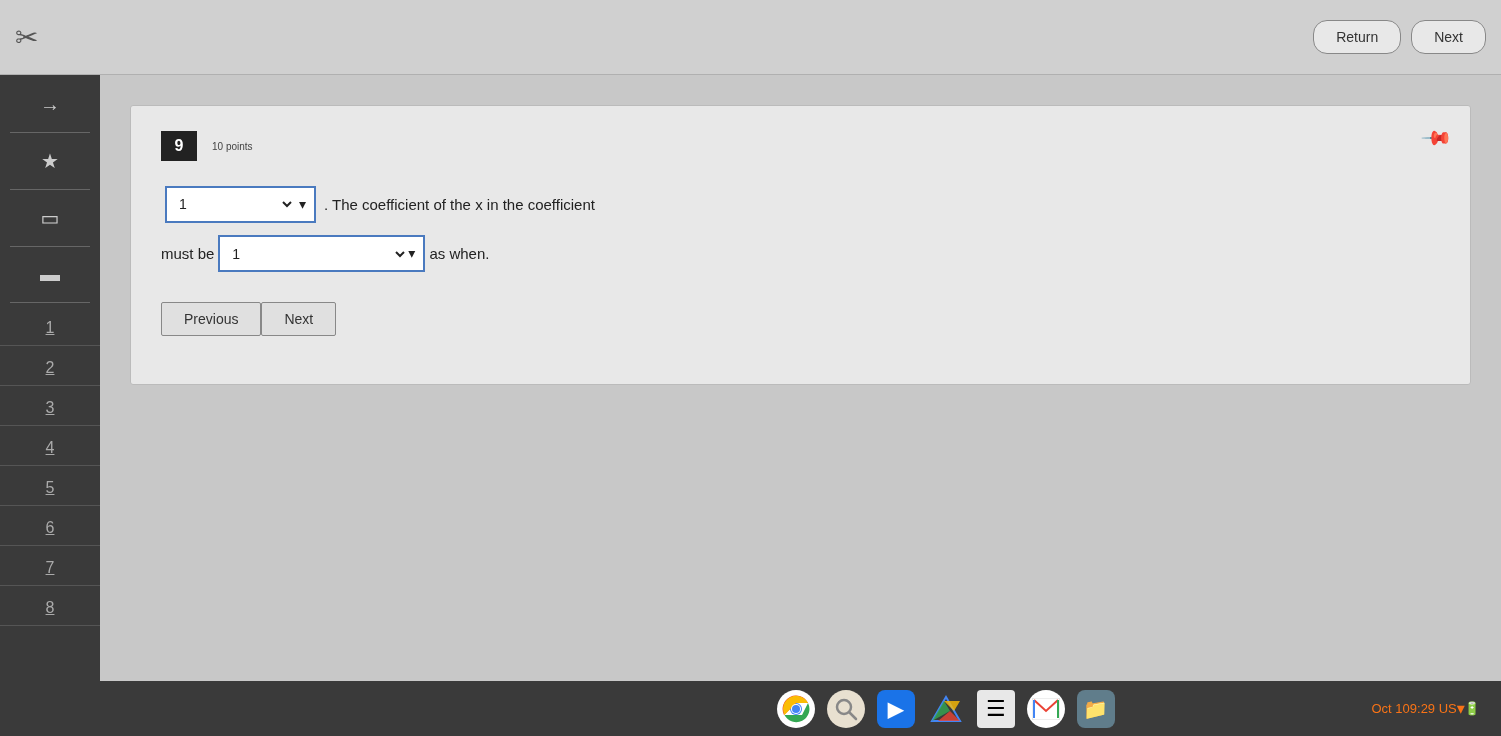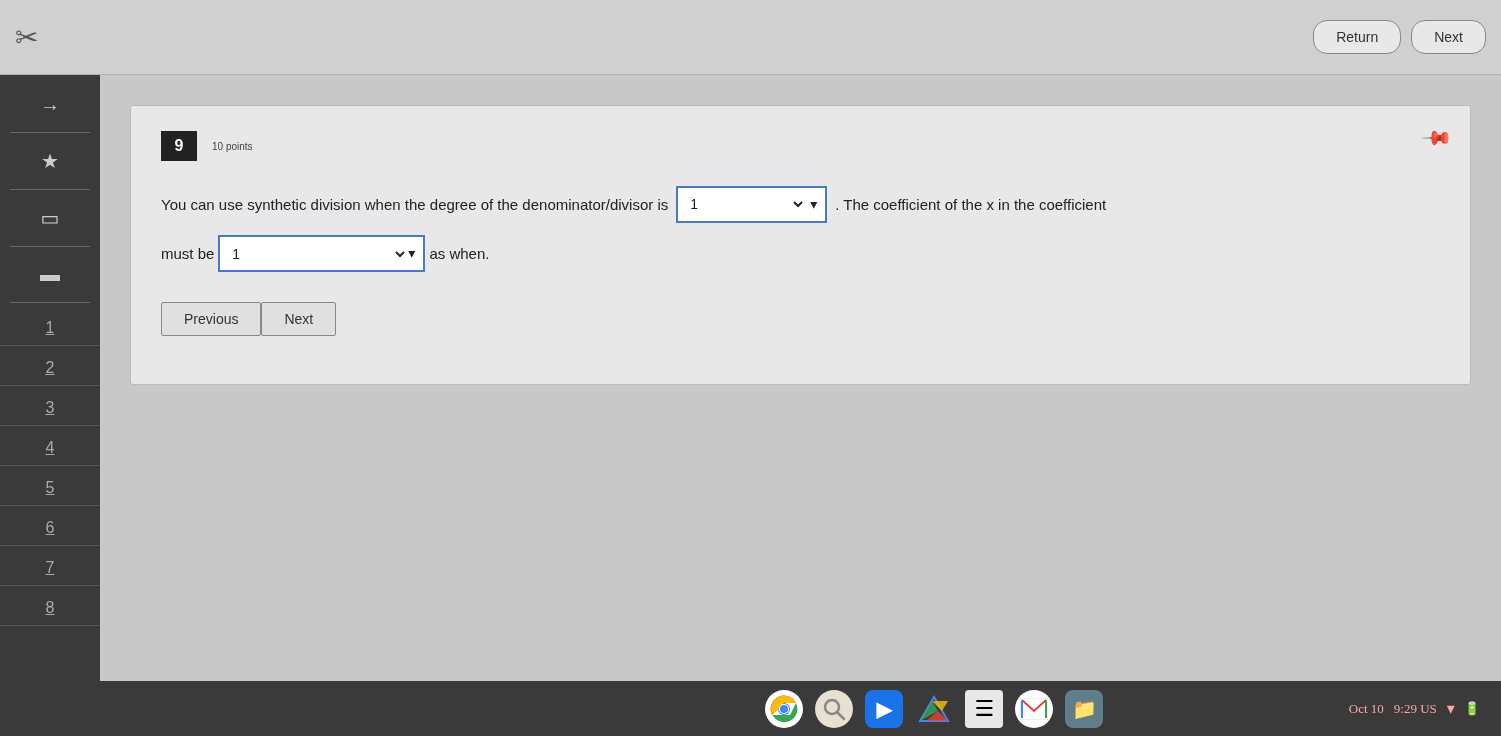--- a/index.html
+++ b/index.html
@@ -248,24 +248,22 @@
       display: flex;
       align-items: center;
       justify-content: center;
       font-size: 20px;
       cursor: pointer;
     }
 
     .taskbar-right {
       display: flex;
       align-items: center;
-      gap: 10px;
-      color: #fca5a5;
+      color: #f97316;
       font-size: 13px;
-      font-family: Liberation Serif, serif;
     }
 
     .taskbar-right .wifi-icon {
       font-size: 16px;
     }
 
     .sidebar-divider {
       width: 80%;
       height: 1px;
       background: #666;
@@ -309,21 +307,20 @@
 
     <span class="question-pin-icon">📌</span>
 
     <div class="question-header">
       <span class="question-number-badge">9</span>
       <span class="question-points">10 points</span>
     </div>
 
     <div class="question-body">
       <div style="margin-bottom: 12px; display: flex; align-items: center; flex-wrap: wrap; gap: 4px;">
-        <span>You can use synthetic division when the degree of the denominator/divisor is</span>
         <span class="inline-select">
           <select>
             <option value="1">1</option>
             <option value="2">2</option>
             <option value="3">3</option>
           </select>
           ▾
         </span>
         <span>. The coefficient of the x in the coefficient</span>
       </div>

